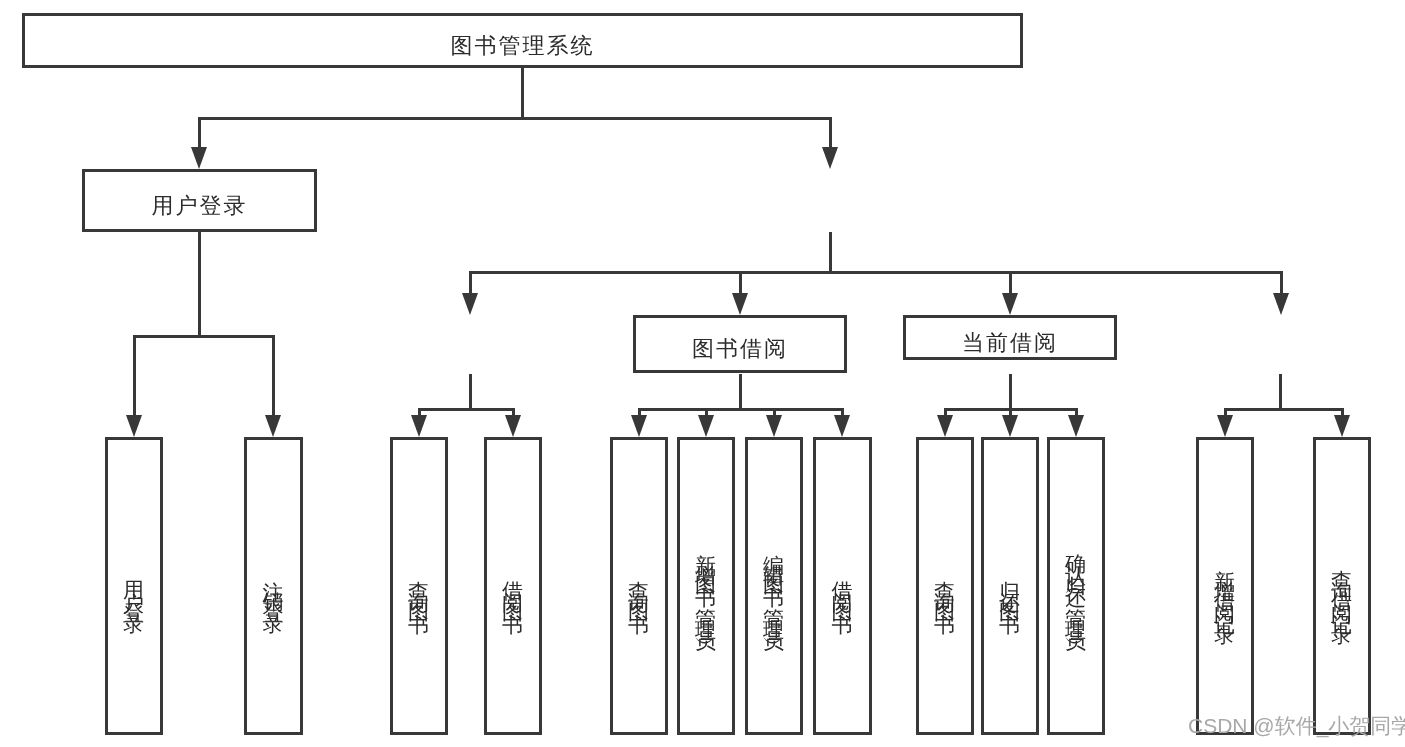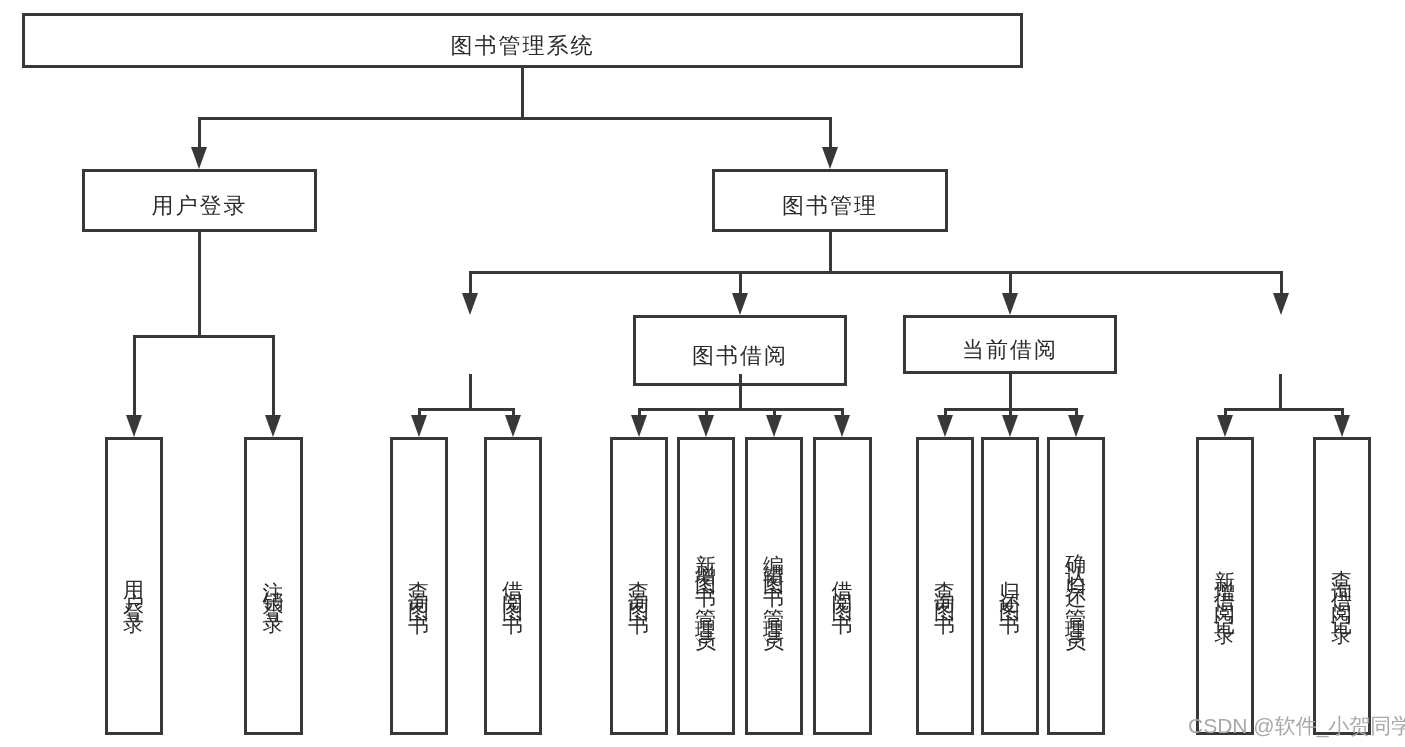--- a/index.html
+++ b/index.html
@@ -73,28 +73,25 @@
 
 <div class="canvas">
 
   <div class="box" style="left:22px;top:13px;width:1001px;height:55px">
     <span class="hlabel">图书管理系统</span>
   </div>
 
   <div class="box" style="left:82px;top:169px;width:235px;height:63px">
     <span class="hlabel">用户登录</span>
   </div>
-  <div class="box" style="left:712px;top:169px;width:236px;height:63px">
-    <span class="hlabel">图书管理</span>
-  </div>
 
-  <div class="box" style="left:633px;top:315px;width:214px;height:71px">
+  <div class="box" style="left:633px;top:315px;width:214px;height:58px">
     <span class="hlabel">图书借阅</span>
   </div>
-  <div class="box" style="left:903px;top:315px;width:214px;height:59px">
+  <div class="box" style="left:903px;top:315px;width:214px;height:45px">
     <span class="hlabel">当前借阅</span>
   </div>
 
   <div class="box" style="left:105px;top:437px;width:58px;height:298px">
     <span class="vtext">用户登录</span>
   </div>
   <div class="box" style="left:244px;top:437px;width:59px;height:298px">
     <span class="vtext">注销登录</span>
   </div>
 

